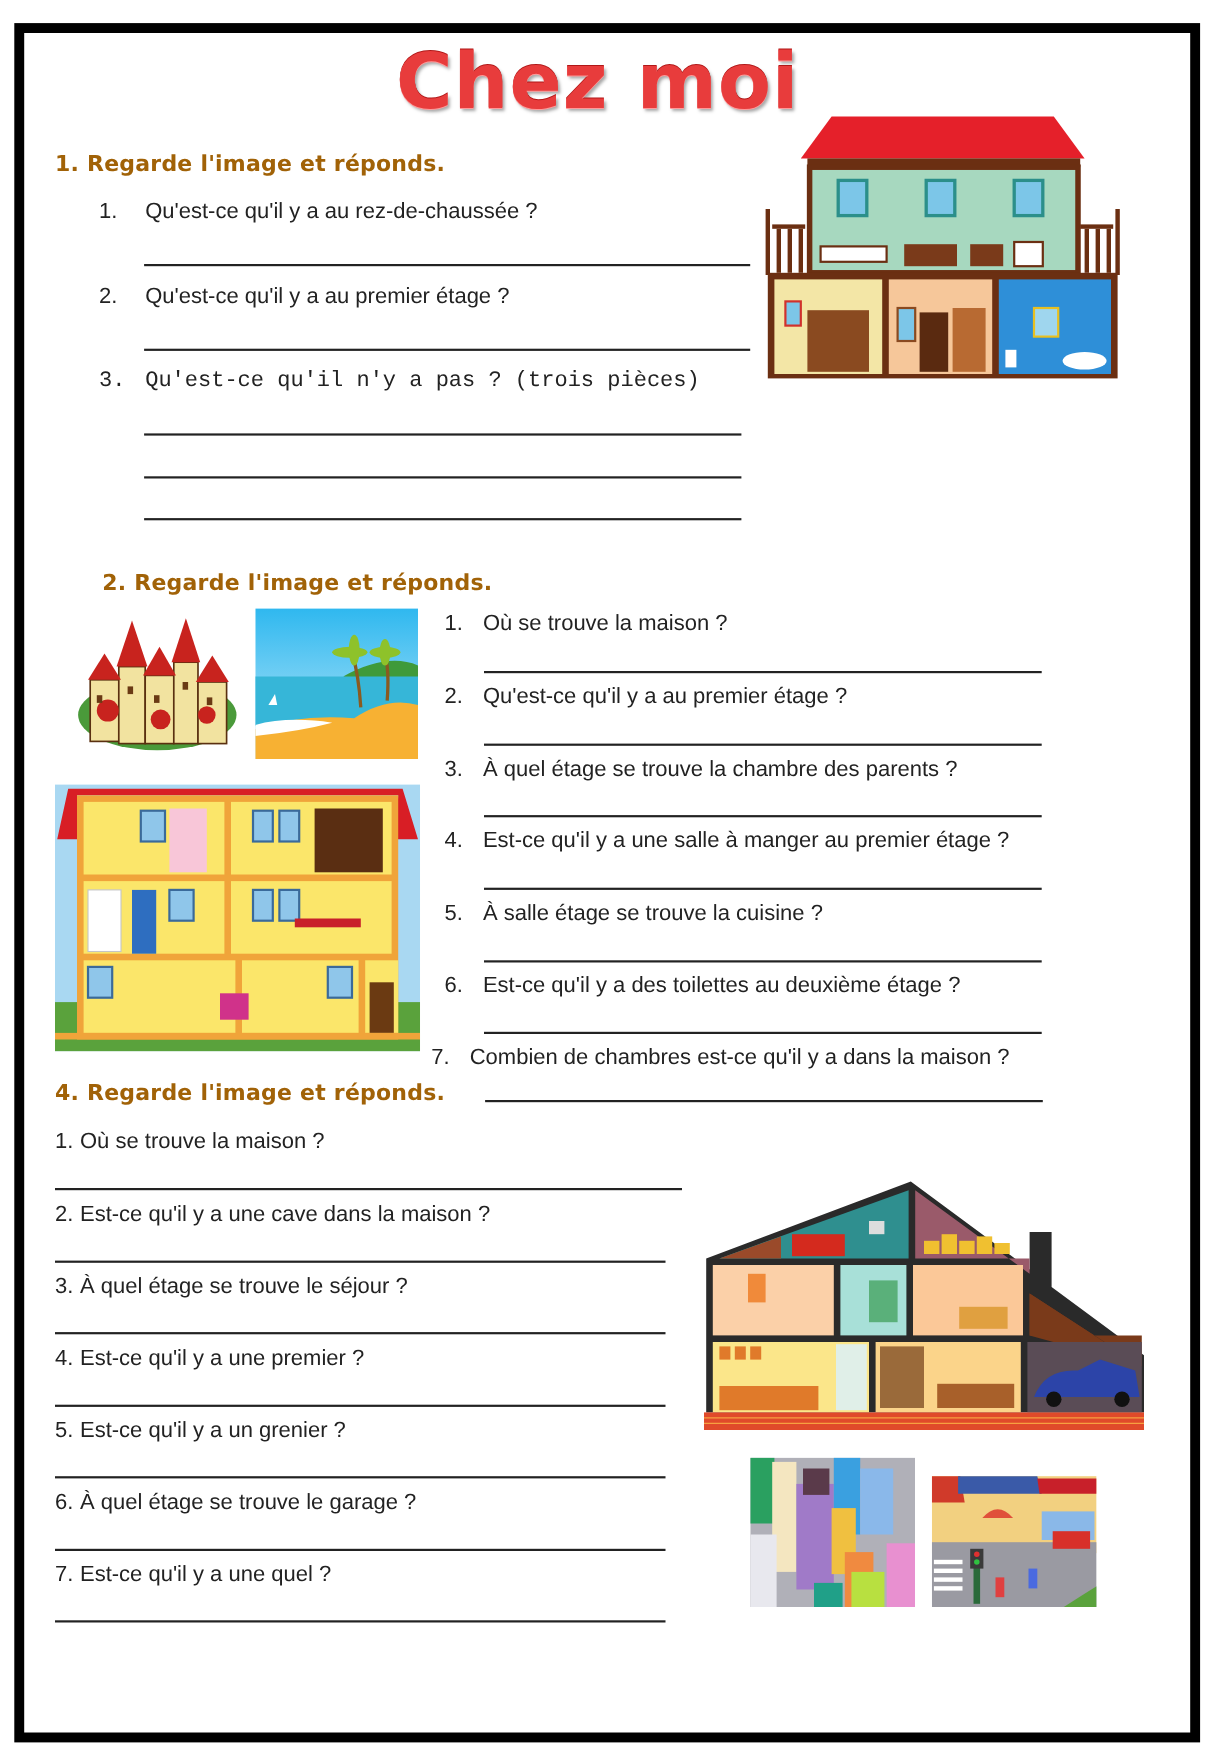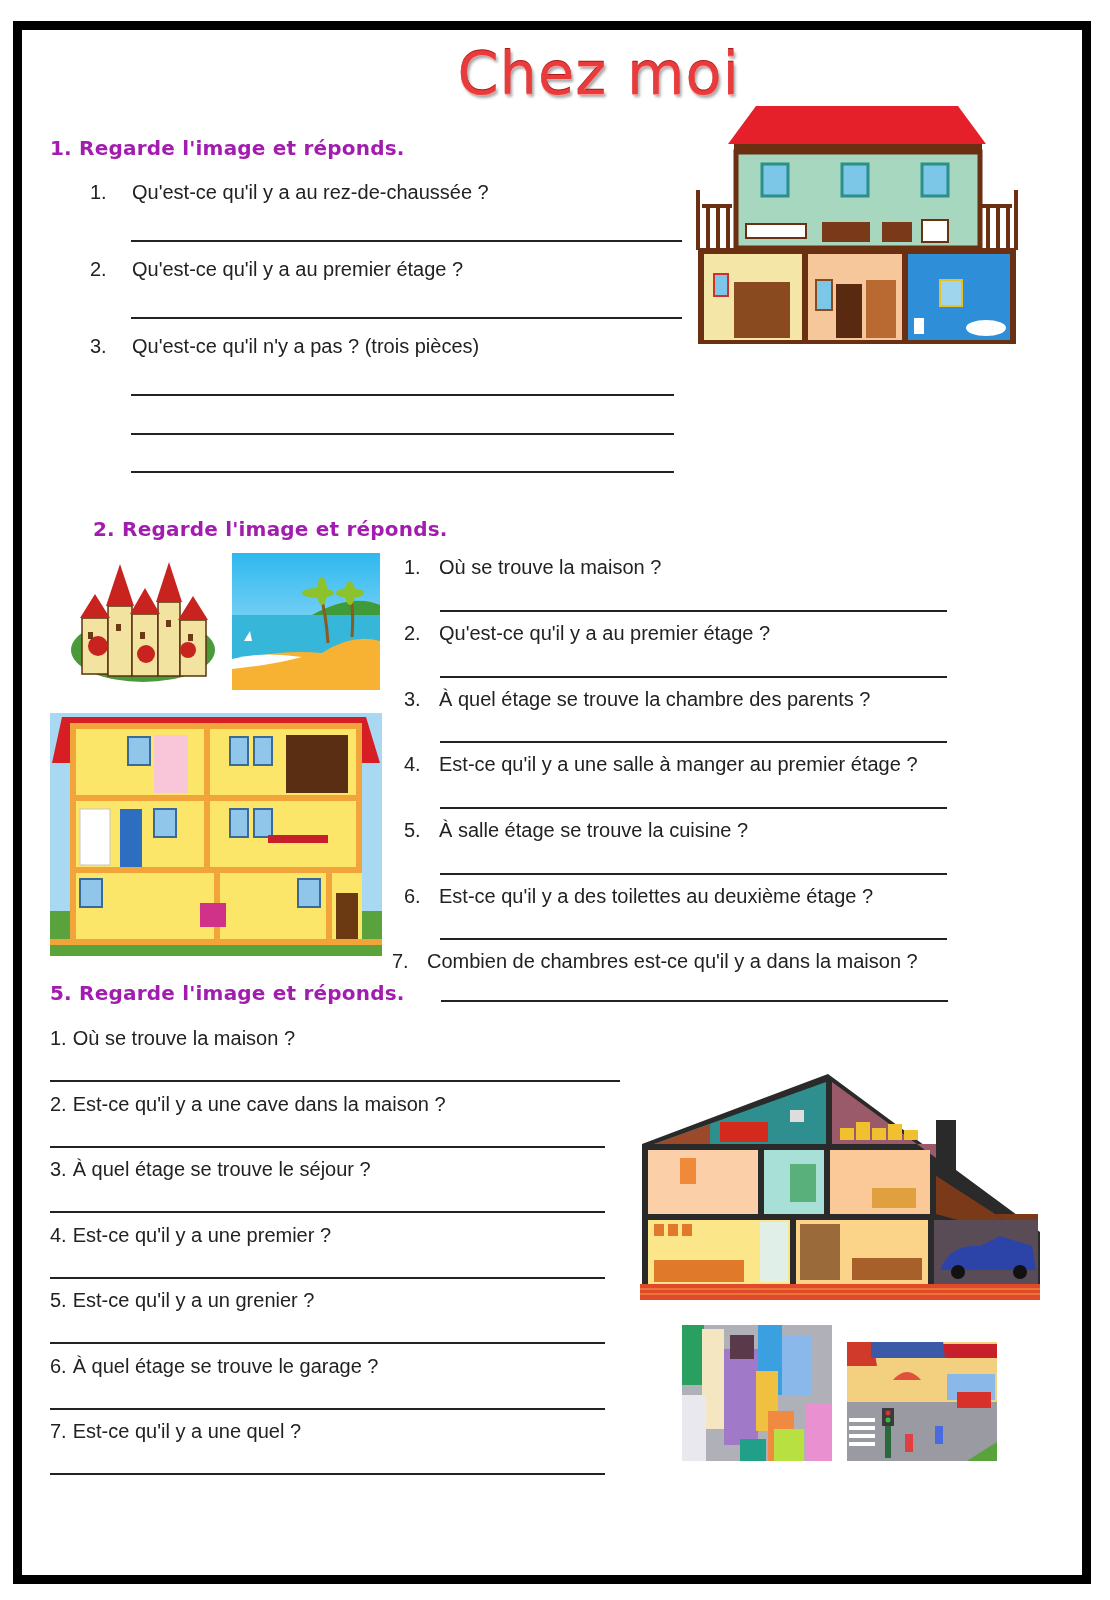--- a/index.html
+++ b/index.html
@@ -1,27 +1,27 @@
 <!DOCTYPE html>
 <html><head>
   <meta charset="utf-8">
   <style>
     html, body { margin: 0; padding: 0; background: #ffffff; }
     body { width: 1110px; height: 1600px; position: relative; overflow: hidden;
            font-family: "Liberation Sans", sans-serif; color: #111; }
     .frame { position: absolute; left: 13px; top: 21px; width: 1060px; height: 1545px;
              border: 9px solid #000; box-sizing: content-box; }
     .abs { position: absolute; }
-    .title { left: 360px; top: 34px; width: 380px; text-align: right;
-             font-family: "DejaVu Sans", sans-serif; font-weight: normal; font-size: 59px;
+    .title { left: 360px; top: 34px; width: 380px; text-align: left;
+             font-family: "DejaVu Sans", sans-serif; font-weight: bold; font-size: 70px;
              letter-spacing: 1px; line-height: 80px;
              color: #e83c3c;
              text-shadow: 0 1px 0 #ff9a9a, 0 -1px 0 #b01818, 2px 3px 3px rgba(0,0,0,0.35); }
     .heading { font-family: "DejaVu Sans", sans-serif; font-weight: bold; font-size: 20px;
-               color: #a21caf; letter-spacing: 0.2px; }
+               color: #a16207; letter-spacing: 0.2px; }
     .q { font-size: 20px; color: #222; white-space: nowrap; }
     .q .num { display: inline-block; width: 42px; }
     .q3 .num { width: auto; margin-right: 6px; }
     .line { position: absolute; height: 0; border-top: 2px solid #222; }
     .pic { position: absolute; overflow: hidden; }
     svg { display: block; }
   </style>
 </head>
 <body>
 
@@ -34,21 +34,21 @@
 <div class="abs q" style="left:90px; top:181px;">
   <span class="num">1.</span><span>Qu'est-ce qu'il y a au rez-de-chaussée ?</span>
 </div>
 <div class="line" style="left:131px; top:240px; width:551px;"></div>
 
 <div class="abs q" style="left:90px; top:258px;">
   <span class="num">2.</span><span>Qu'est-ce qu'il y a au premier étage ?</span>
 </div>
 <div class="line" style="left:131px; top:317px; width:551px;"></div>
 
-<div class="abs q" style="left:90px; top:335px;">
+<div class="abs q" style="left:90px; top:335px;font-family:Liberation Mono, monospace;">
   <span class="num">3.</span><span>Qu'est-ce qu'il n'y a pas ? (trois pièces)</span>
 </div>
 <div class="line" style="left:131px; top:394px; width:543px;"></div>
 <div class="line" style="left:131px; top:433px; width:543px;"></div>
 <div class="line" style="left:131px; top:471px; width:543px;"></div>
 
 <div class="pic" style="left:694px; top:104px; width:326px; height:244px;">
   <svg width="326" height="244" viewBox="0 0 326 244">
     <polygon points="34,40 62,2 264,2 292,40" fill="#e5202a"></polygon>
     <rect x="40" y="40" width="248" height="8" fill="#6b2f12"></rect>
@@ -213,21 +213,21 @@
 <div class="abs q" style="left:404px; top:885px;">
   <span class="num" style="width:35px">6.</span><span>Est-ce qu'il y a des toilettes au deuxième étage ?</span>
 </div>
 <div class="line" style="left:440px; top:938px; width:507px;"></div>
 
 <div class="abs q" style="left:392px; top:950px;">
   <span class="num" style="width:35px">7.</span><span>Combien de chambres est-ce qu'il y a dans la maison ?</span>
 </div>
 <div class="line" style="left:441px; top:1000px; width:507px;"></div>
 
-<div class="abs heading" style="left:50px; top:981px;">5. Regarde l'image et réponds.</div>
+<div class="abs heading" style="left:50px; top:981px;">4. Regarde l'image et réponds.</div>
 
 <div class="abs q q3" style="left:50px; top:1027px;">
   <span class="num">1.</span><span>Où se trouve la maison ?</span>
 </div>
 <div class="line" style="left:50px; top:1080px; width:570px;"></div>
 
 <div class="abs q q3" style="left:50px; top:1093px;">
   <span class="num">2.</span><span>Est-ce qu'il y a une cave dans la maison ?</span>
 </div>
 <div class="line" style="left:50px; top:1146px; width:555px;"></div>

